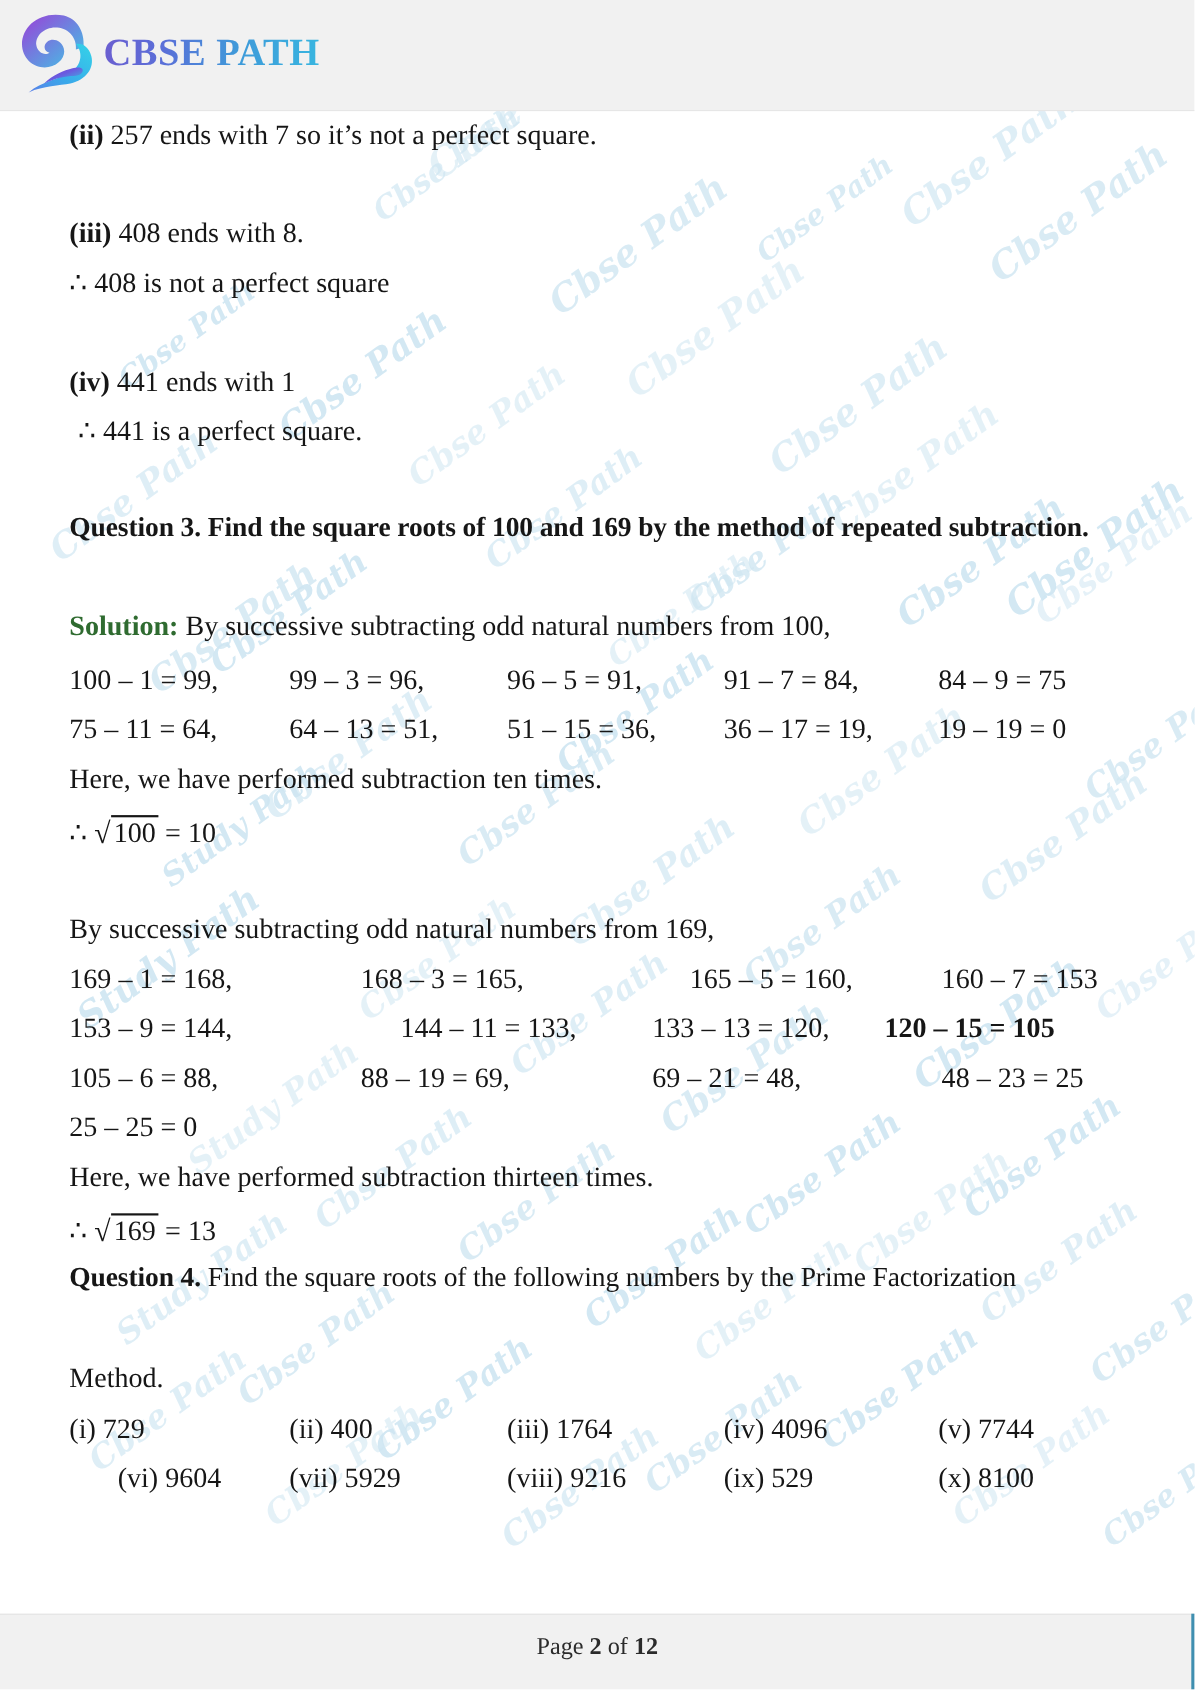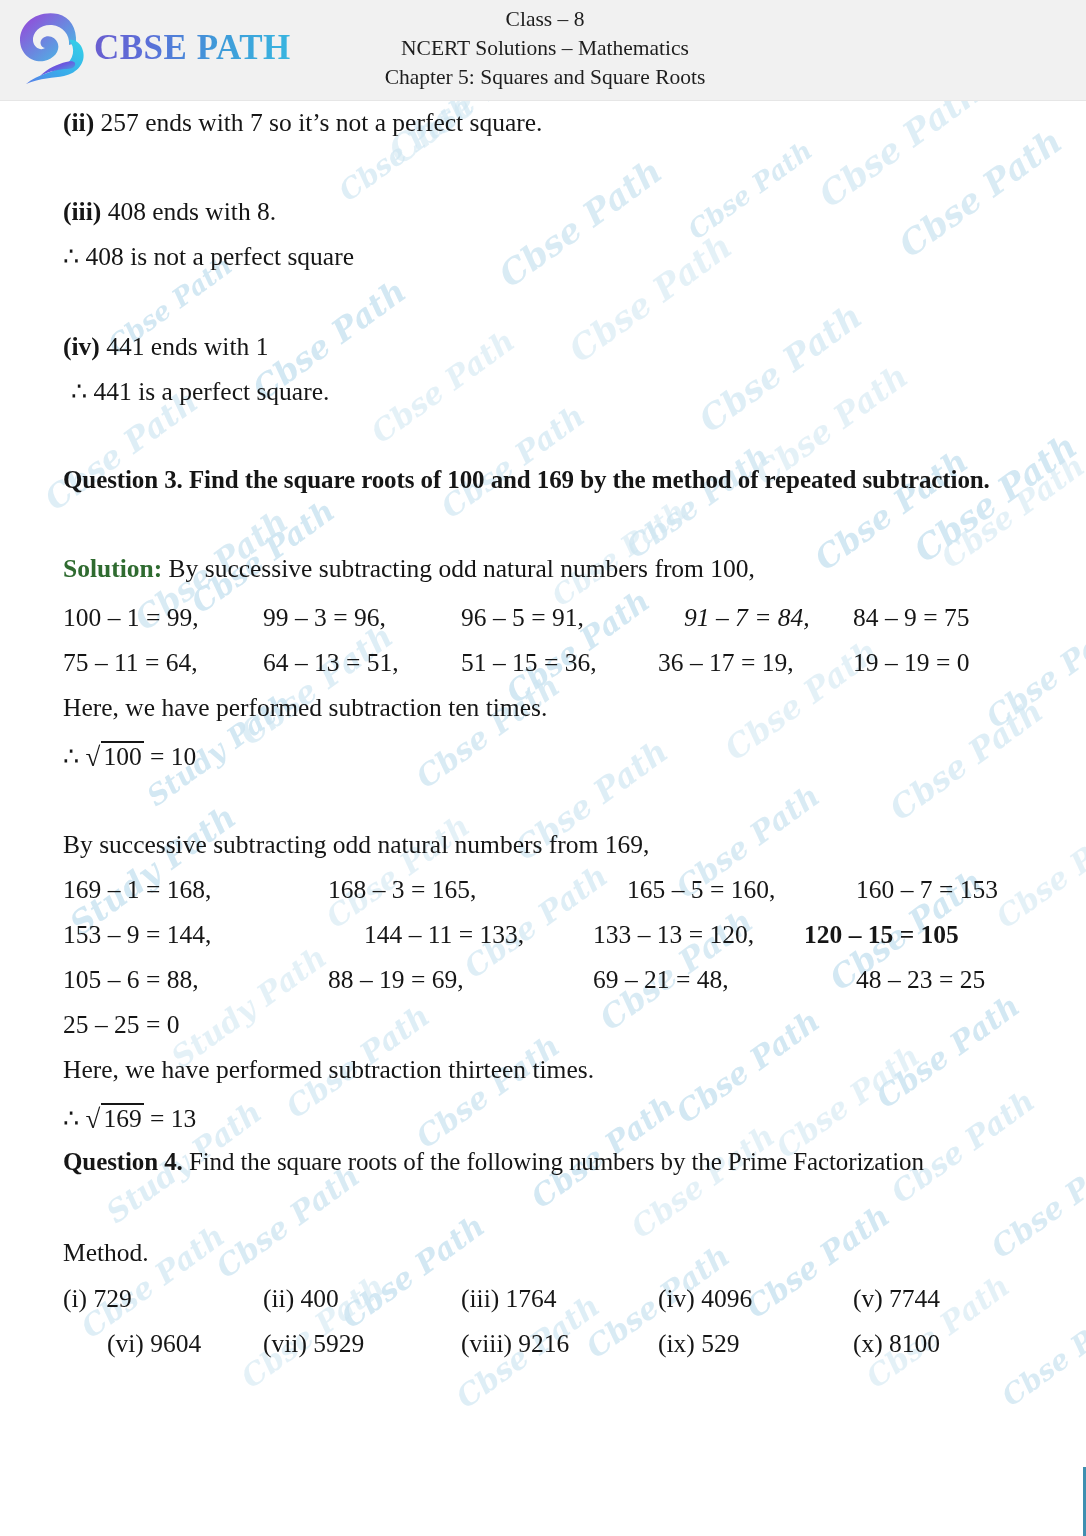--- a/index.html
+++ b/index.html
@@ -267,25 +267,20 @@
             <stop offset="100%" stop-color="#3fc9e6"></stop>
           </linearGradient>
         </defs>
         <path d="M44 8 C22 4 6 18 6 34 C6 48 18 57 30 55 C40 53 46 45 44 38 C42 31 34 28 29 32 C25 35 26 41 31 42 C27 45 20 42 19 35 C18 26 27 18 38 19 C49 20 56 29 55 39 L62 37 C63 22 56 11 44 8 Z" fill="url(#g3)"></path>
         <path d="M55 34 C62 42 60 54 50 60 C40 66 24 68 12 78 C26 72 40 72 50 70 C64 67 72 56 69 45 C67 37 61 33 55 34 Z" fill="url(#g2)"></path>
         <path d="M52 56 C44 58 34 62 26 70 C36 65 46 63 53 63 C59 63 62 60 61 57 C60 55 56 55 52 56 Z" fill="url(#g1)"></path>
       </svg>
       <div class="brand-name">CBSE PATH</div>
     </div>
 
-    <div class="header-titles">
-      <div>Class – 8</div>
-      <div>NCERT Solutions – Mathematics</div>
-      <div>Chapter 5: Squares and Square Roots</div>
-    </div>
   </div>
 
   <div class="content">
 
     <div class="line" style="left:63px; top:9px;">
       <span class="bold">(ii)</span><span> 257 ends with 7 so it’s not a perfect square.</span>
     </div>
 
     <div class="line" style="left:63px; top:98px;">
       <span class="bold">(iii)</span><span> 408 ends with 8.</span>
@@ -300,21 +295,21 @@
     <div class="line qhead" style="left:63px; top:366px;">Question 3. Find the square roots of 100 and 169 by the method of repeated subtraction.</div>
 
     <div class="line" style="left:63px; top:455px;">
       <span class="sol-label">Solution:</span><span> By successive subtracting odd natural numbers from 100,</span>
     </div>
 
     <div class="cols" id="steps100-r0" style="left:0; top:504px;">
         <span style="left: 63px;">100 – 1 = 99,</span>
         <span style="left: 263px;">99 – 3 = 96,</span>
         <span style="left: 461px;">96 – 5 = 91,</span>
-        <span style="left: 684px; font-style: italic;">91 – 7 = 84,</span>
+        <span style="left: 658px;">91 – 7 = 84,</span>
         <span style="left: 853px;">84 – 9 = 75</span>
       </div>
     <div class="cols" id="steps100-r1" style="left:0; top:549px;">
         <span style="left: 63px;">75 – 11 = 64,</span>
         <span style="left: 263px;">64 – 13 = 51,</span>
         <span style="left: 461px;">51 – 15 = 36,</span>
         <span style="left: 658px;">36 – 17 = 19,</span>
         <span style="left: 853px;">19 – 19 = 0</span>
       </div>
 
@@ -371,15 +366,23 @@
     <div class="cols" id="q4-r1" style="left:0; top:1230px;">
         <span style="left: 63px; margin-left: 44px;">(vi) 9604</span>
         <span style="left: 263px;">(vii) 5929</span>
         <span style="left: 461px;">(viii) 9216</span>
         <span style="left: 658px;">(ix) 529</span>
         <span style="left: 853px;">(x) 8100</span>
       </div>
 
   </div>
 
+  <div class="footer">
+    <div class="footer-text">
+      <span>Page</span>
+      <b>2</b>
+      <span>of</span>
+      <b>12</b>
+    </div>
+  </div>
   <div class="edge-accent"></div>
 
 </div>
 
 </body></html>

